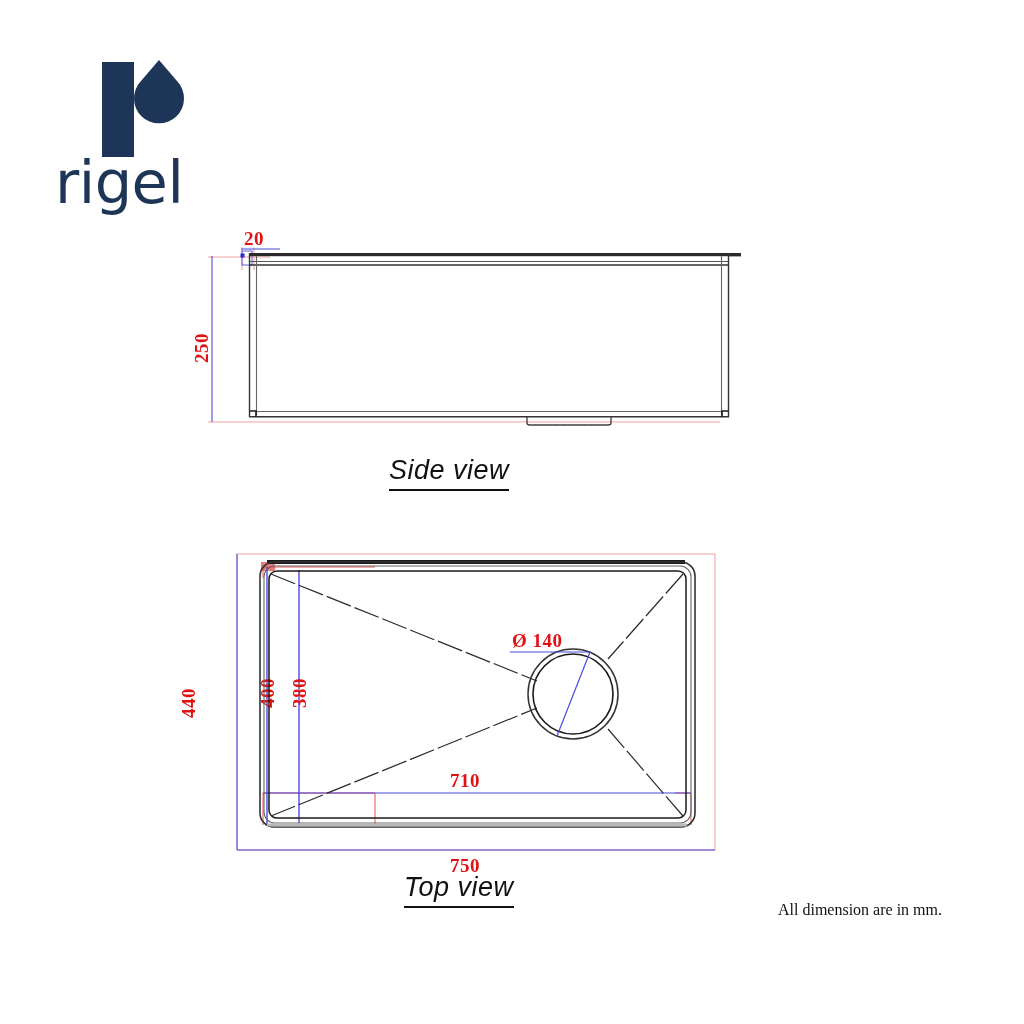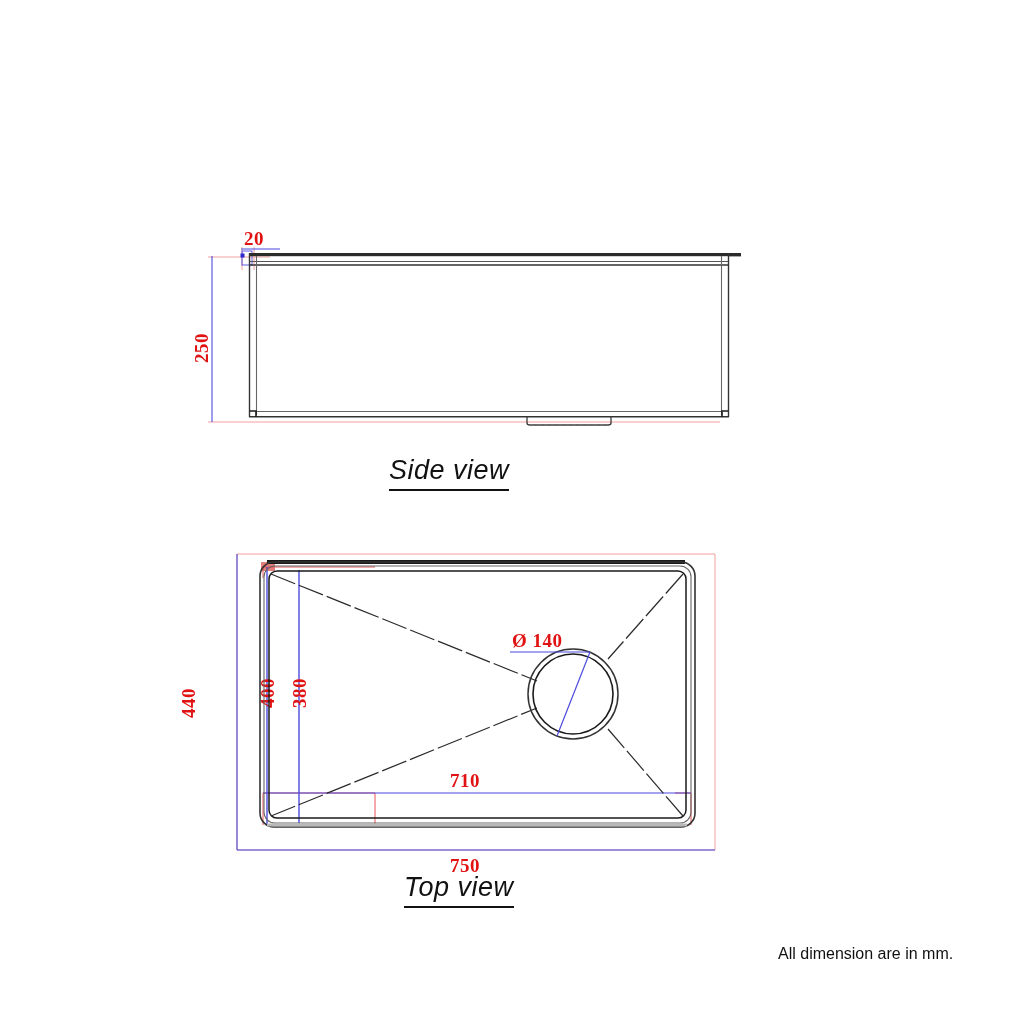--- a/index.html
+++ b/index.html
@@ -60,40 +60,51 @@
     border-bottom: 2px solid #111111;
     padding-bottom: 3px;
     display: inline-block;
     font-style: italic;
   }
   #side-view-label { left: 389px; top: 455px; }
   #top-view-label  { left: 404px; top: 872px; }
   .footnote {
     position: absolute;
     left: 778px;
-    top: 945px;
-    font-family: Liberation Sans, sans-serif;
+    top: 901px;
+    font-family: Liberation Serif, serif;
     font-size: 16px;
     color: #111111;
     white-space: nowrap;
   }
   svg { display: block; }
   .dimtext {
     font-family: "Liberation Serif", serif;
     font-weight: 700;
     fill: #e11212;
     font-size: 19px;
     letter-spacing: 0.5px;
   }
 </style>
 </head>
 <body>
 
 <div id="sheet">
 
+  <div class="logo-wrap">
+    <svg class="logo-mark" viewBox="0 0 200 115">
+
+      <rect x="47" y="7" width="32" height="95" fill="#1d3557"></rect>
+
+      <path d="M 104 5
+               L 122 26
+               A 25 25 0 1 1 86 26 Z" fill="#1d3557"></path>
+    </svg>
+    <div class="logo-word">rigel</div>
+  </div>
 
   <svg style="position:absolute; left:180px; top:225px;" width="600" height="230" viewBox="0 0 600 230">
 
     <line x1="28" y1="32" x2="90" y2="32" stroke="#f0a0a0" stroke-width="1"></line>
     <line x1="28" y1="197" x2="540" y2="197" stroke="#f0a0a0" stroke-width="1"></line>
     <line x1="62" y1="22" x2="62" y2="45" stroke="#f0a0a0" stroke-width="1"></line>
     <line x1="74" y1="22" x2="74" y2="45" stroke="#f0a0a0" stroke-width="1"></line>
 
     <line x1="32" y1="31" x2="32" y2="197" stroke="#4b4bdd" stroke-width="1.1"></line>
     <line x1="61" y1="24" x2="100" y2="24" stroke="#4b4bdd" stroke-width="1.1"></line>

